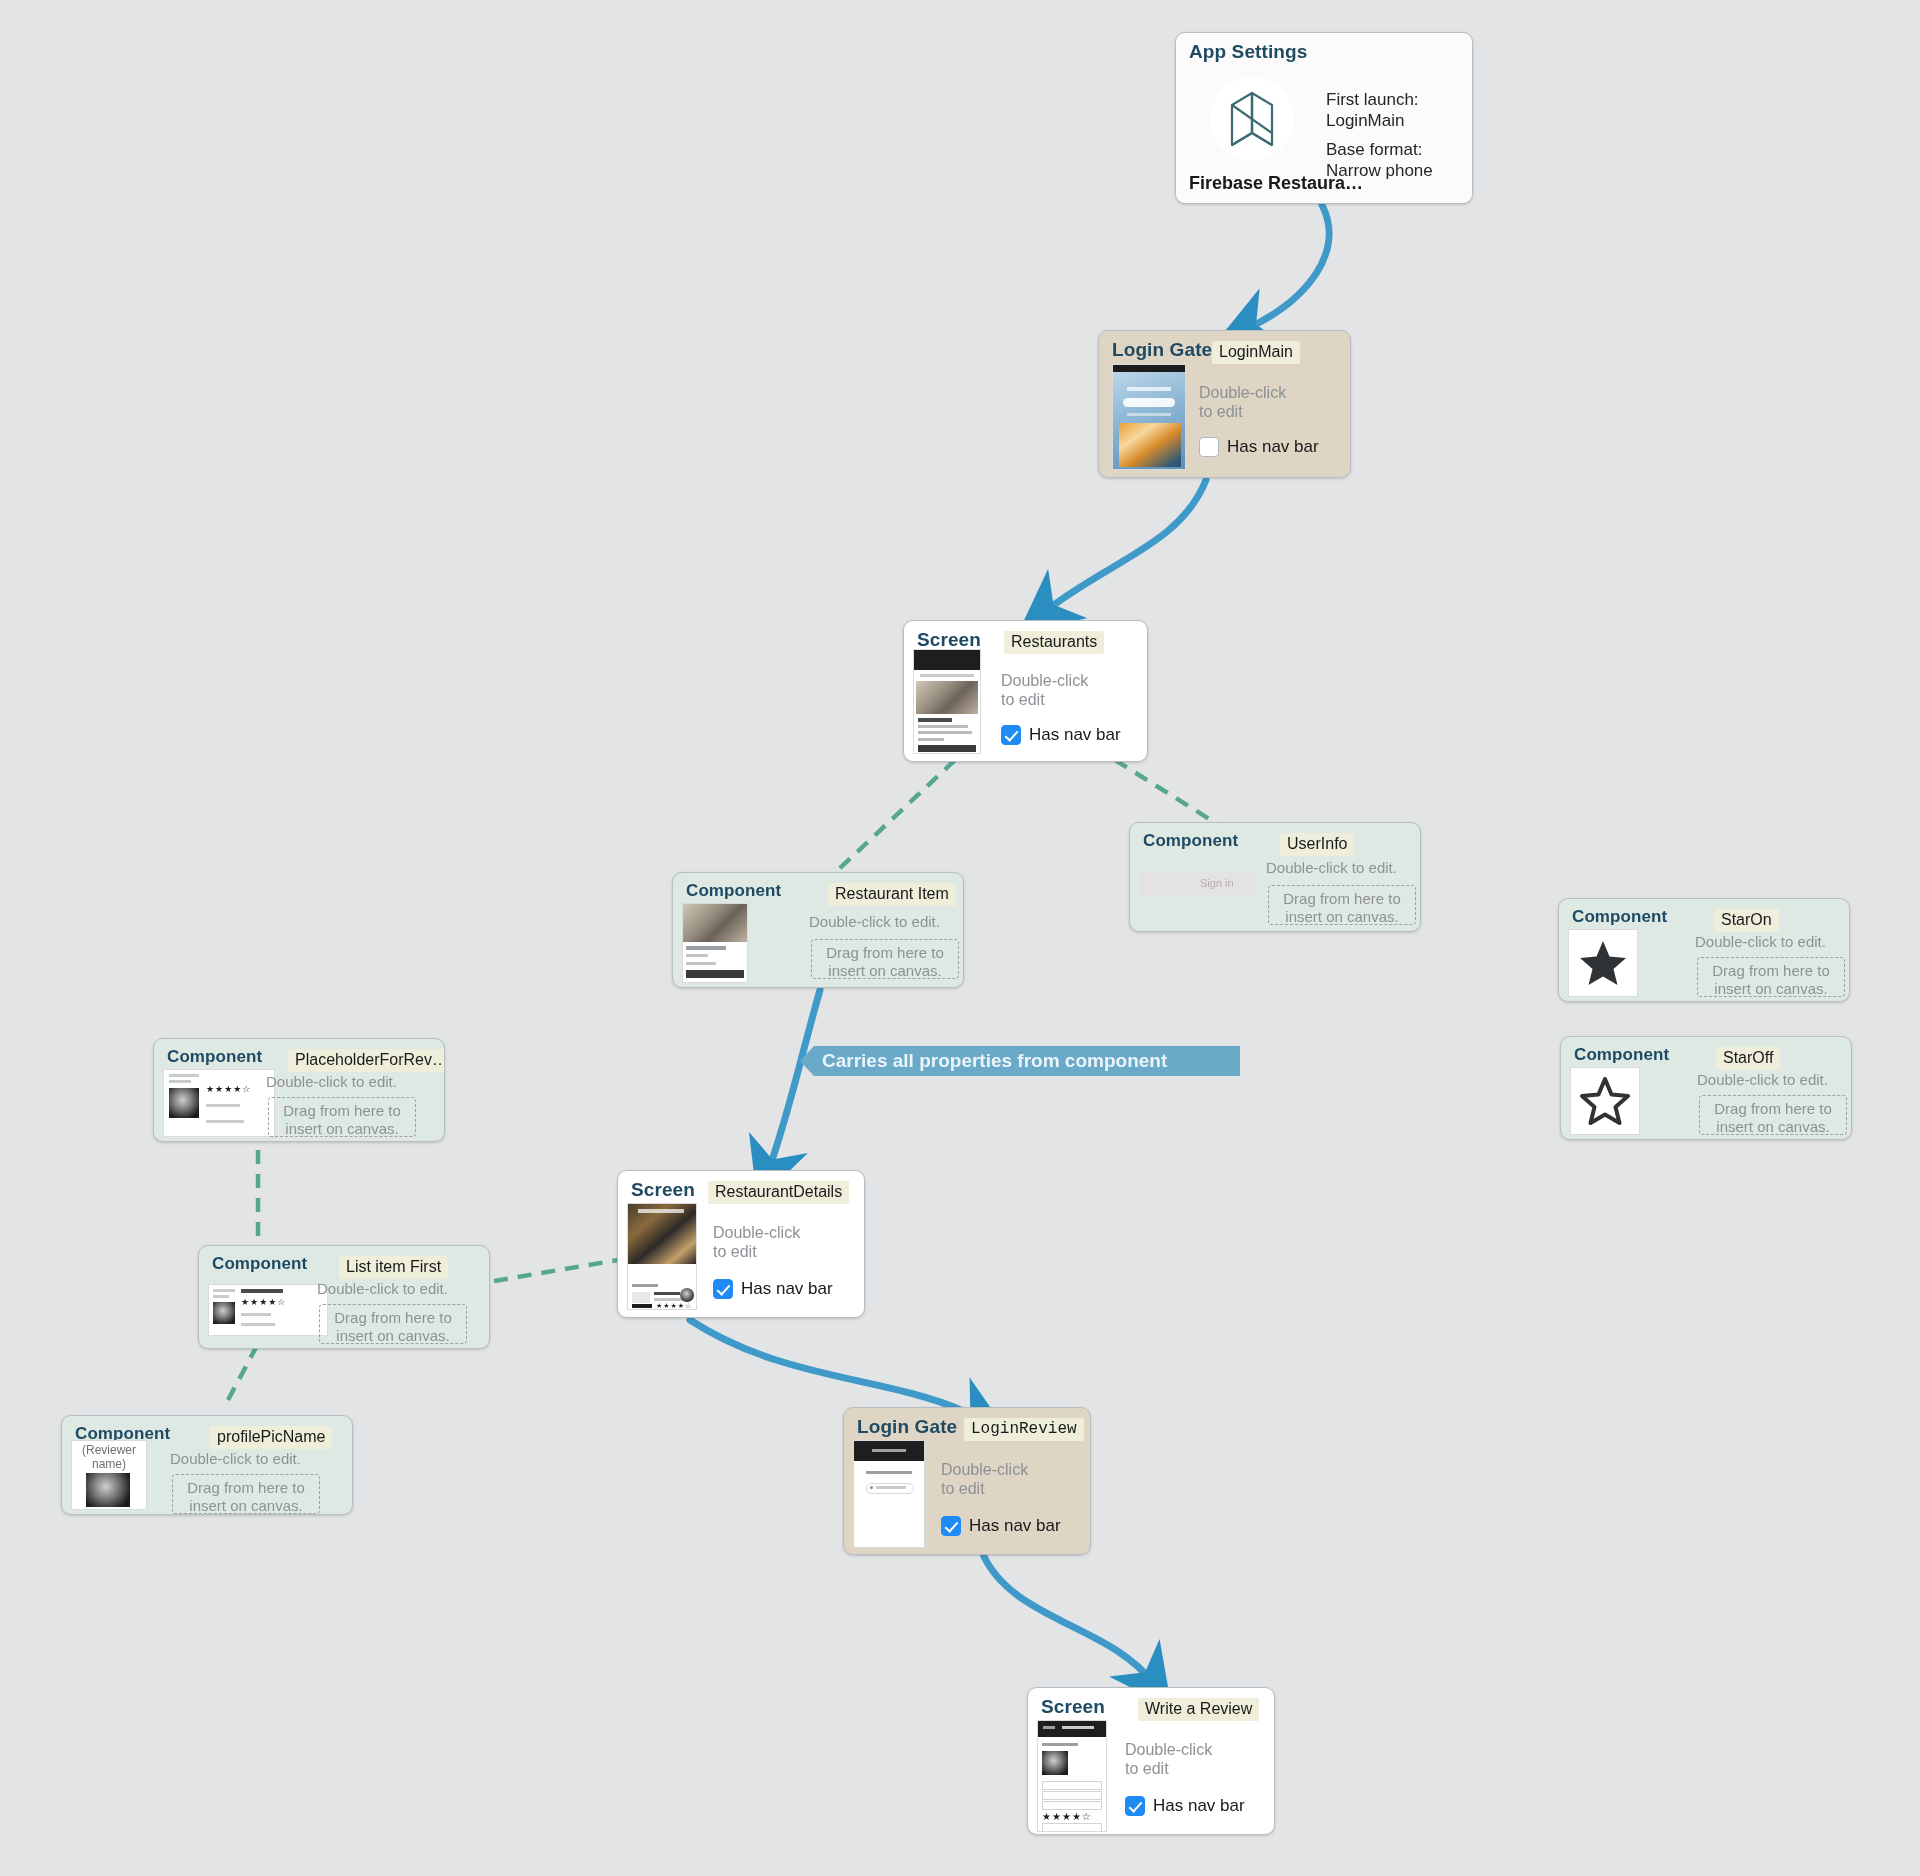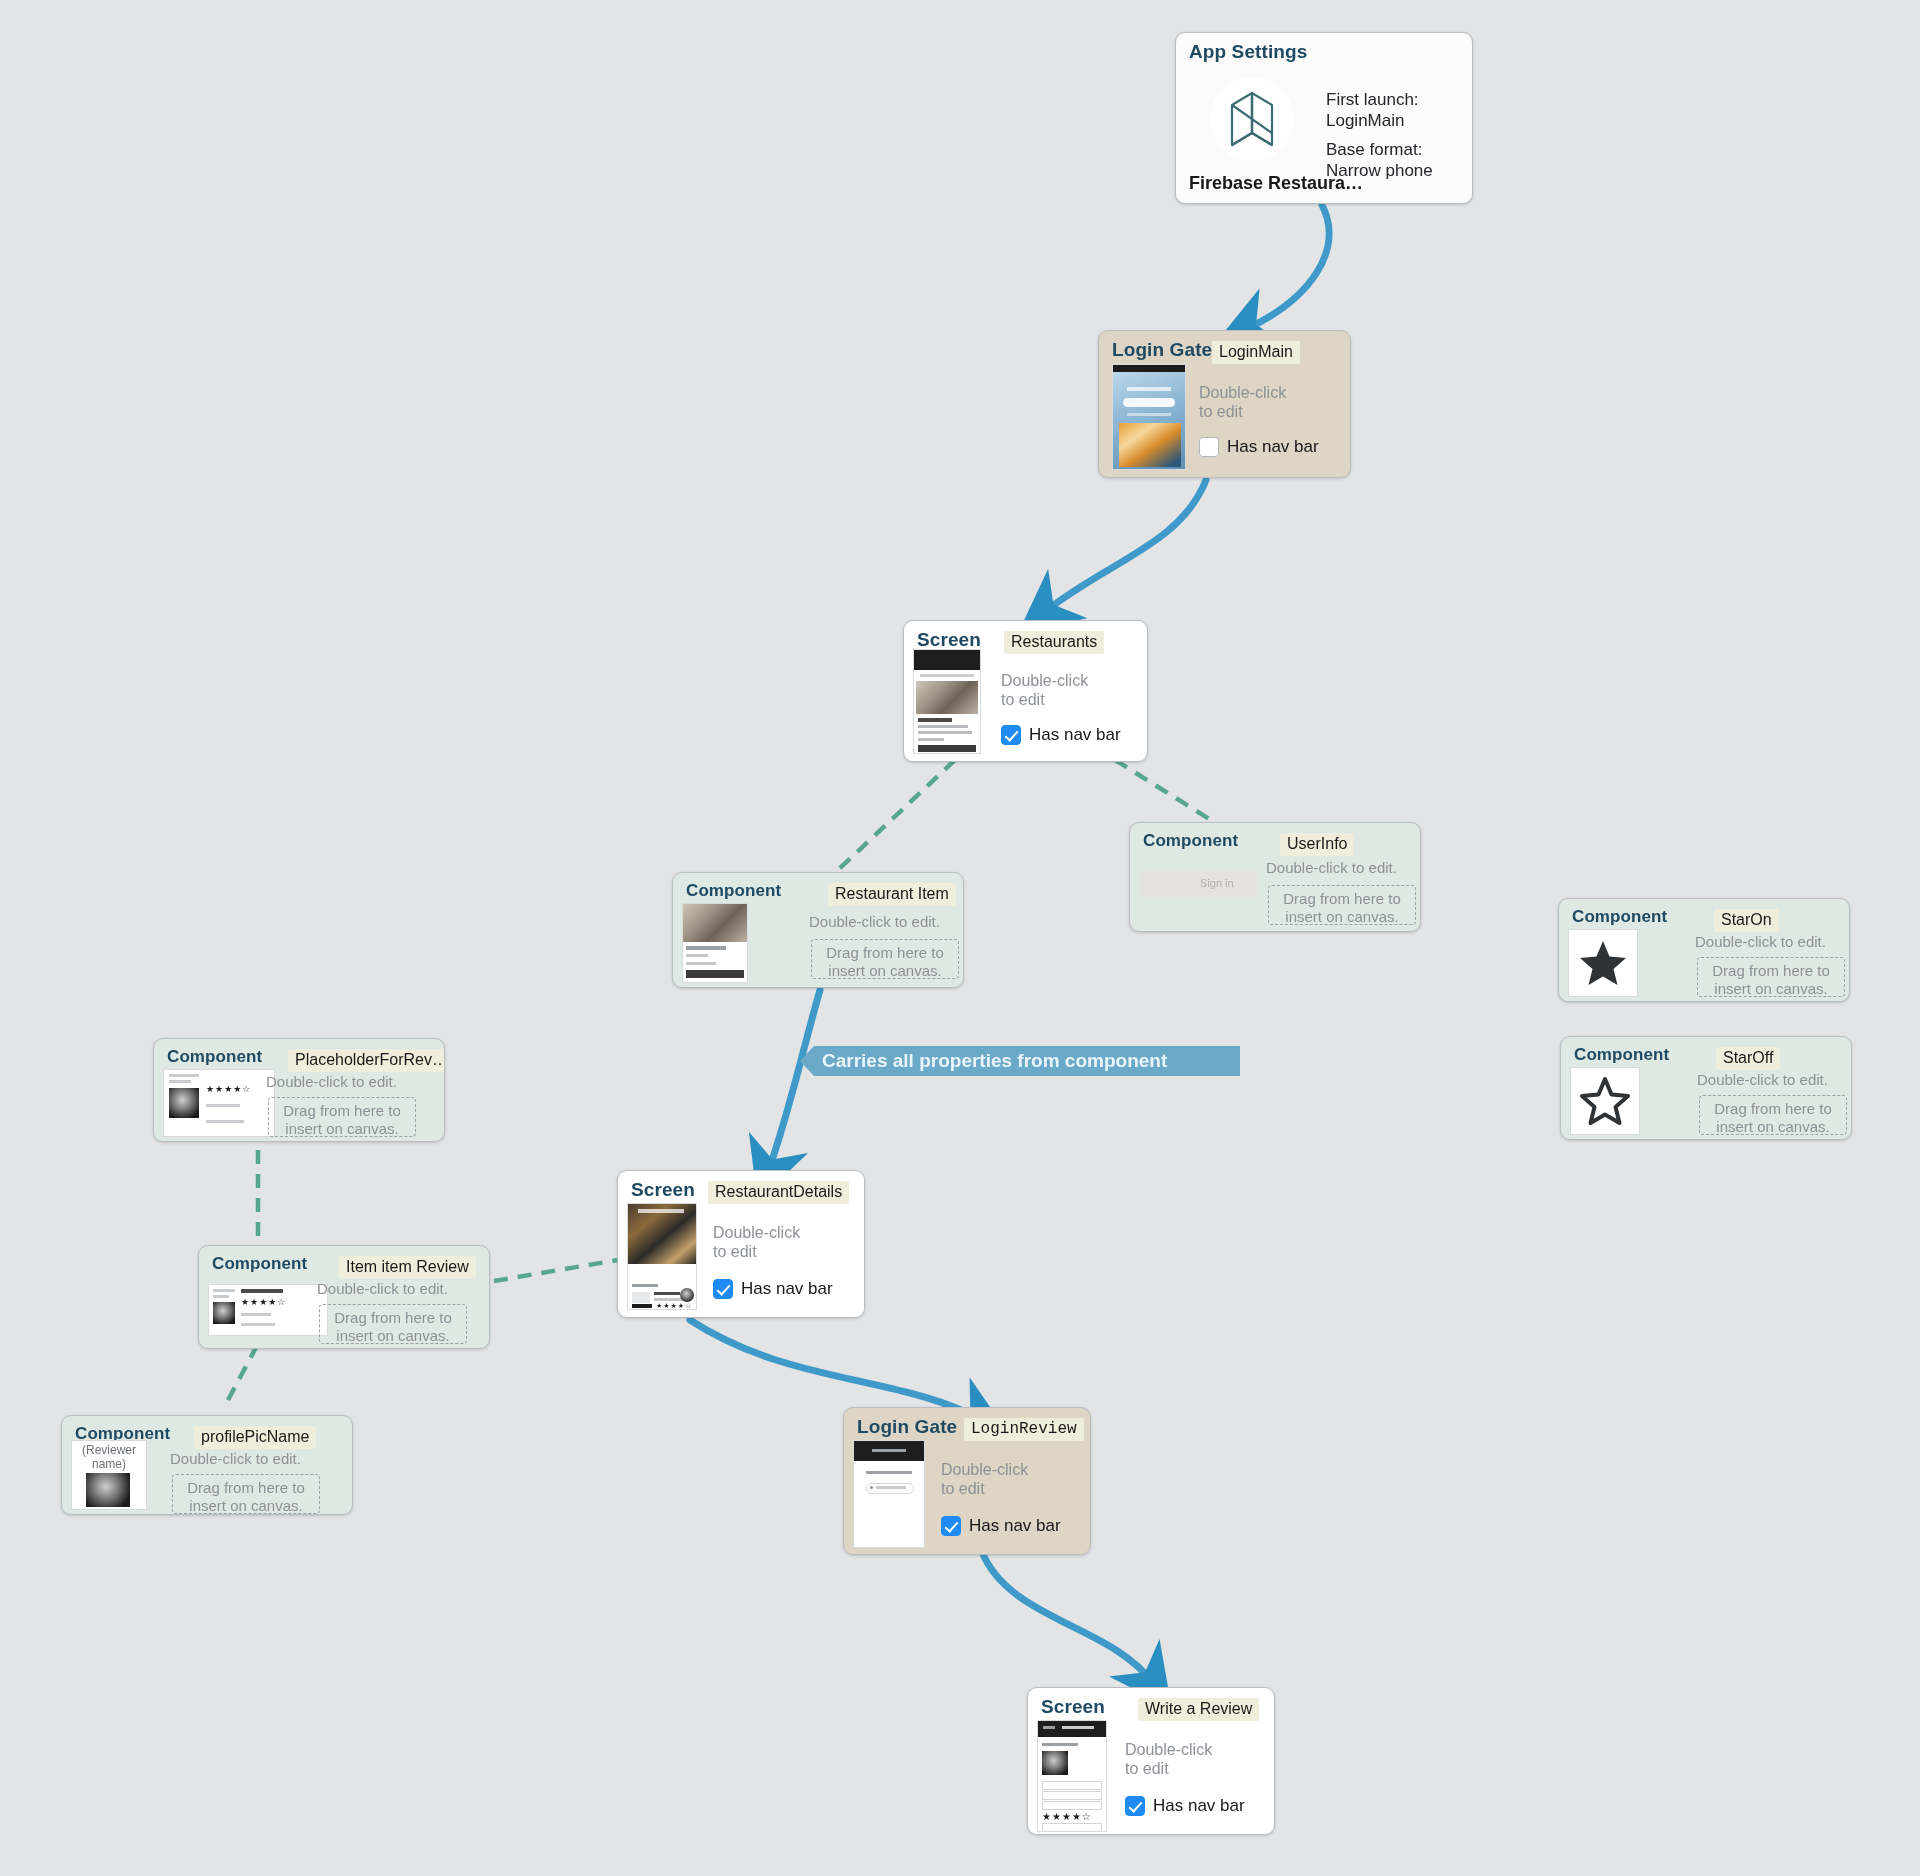--- a/index.html
+++ b/index.html
@@ -244,38 +244,38 @@
       <div style="position:absolute;left:42px;top:34px;width:34px;height:3px;background:#c8ccce;"></div>
       <div style="position:absolute;left:42px;top:50px;width:38px;height:3px;background:#c8ccce;"></div>
     </div>
     <div class="hint small" style="left:112px;top:34px;">Double-click to edit.</div>
     <div class="dragbox" style="left:114px;top:58px;width:148px;height:40px;">Drag from here to
 insert on canvas.</div>
   </div>
 
   <div class="node component" style="left:198px;top:1245px;width:292px;height:104px;">
     <div class="kind">Component</div>
-    <div class="namechip" style="left:140px;">Item item  Review</div>
+    <div class="namechip" style="left:140px;">List item  First</div>
     <div class="thumb" style="left:9px;top:38px;width:118px;height:50px;">
       <div style="position:absolute;left:4px;top:4px;width:22px;height:3px;background:#c8ccce;"></div>
       <div style="position:absolute;left:4px;top:10px;width:16px;height:3px;background:#c8ccce;"></div>
       <div class="tb-avatar" style="position:absolute;left:4px;top:17px;width:22px;height:22px;"></div>
       <div style="position:absolute;left:32px;top:4px;width:42px;height:4px;background:#4a4a4a;"></div>
       <div class="stars" style="position:absolute;left:32px;top:12px;">★★★★☆</div>
       <div style="position:absolute;left:32px;top:28px;width:30px;height:3px;background:#c8ccce;"></div>
       <div style="position:absolute;left:32px;top:38px;width:34px;height:3px;background:#c8ccce;"></div>
     </div>
     <div class="hint small" style="left:118px;top:34px;">Double-click to edit.</div>
     <div class="dragbox" style="left:120px;top:58px;width:148px;height:40px;">Drag from here to
 insert on canvas.</div>
   </div>
 
   <div class="node component" style="left:61px;top:1415px;width:292px;height:100px;">
     <div class="kind">Component</div>
-    <div class="namechip" style="left:132px;">profilePicName</div>
+    <div class="namechip" style="left:148px;">profilePicName</div>
     <div class="thumb" style="left:9px;top:24px;width:74px;height:68px;">
       <div style="position:absolute;left:0;top:2px;width:74px;text-align:center;font-size:12px;color:#6b6f73;line-height:14px;white-space:pre-line;">(Reviewer
 name)</div>
       <div class="tb-avatar" style="position:absolute;left:14px;top:32px;width:44px;height:34px;"></div>
     </div>
     <div class="hint small" style="left:108px;top:34px;">Double-click to edit.</div>
     <div class="dragbox" style="left:110px;top:58px;width:148px;height:40px;">Drag from here to
 insert on canvas.</div>
   </div>
 

